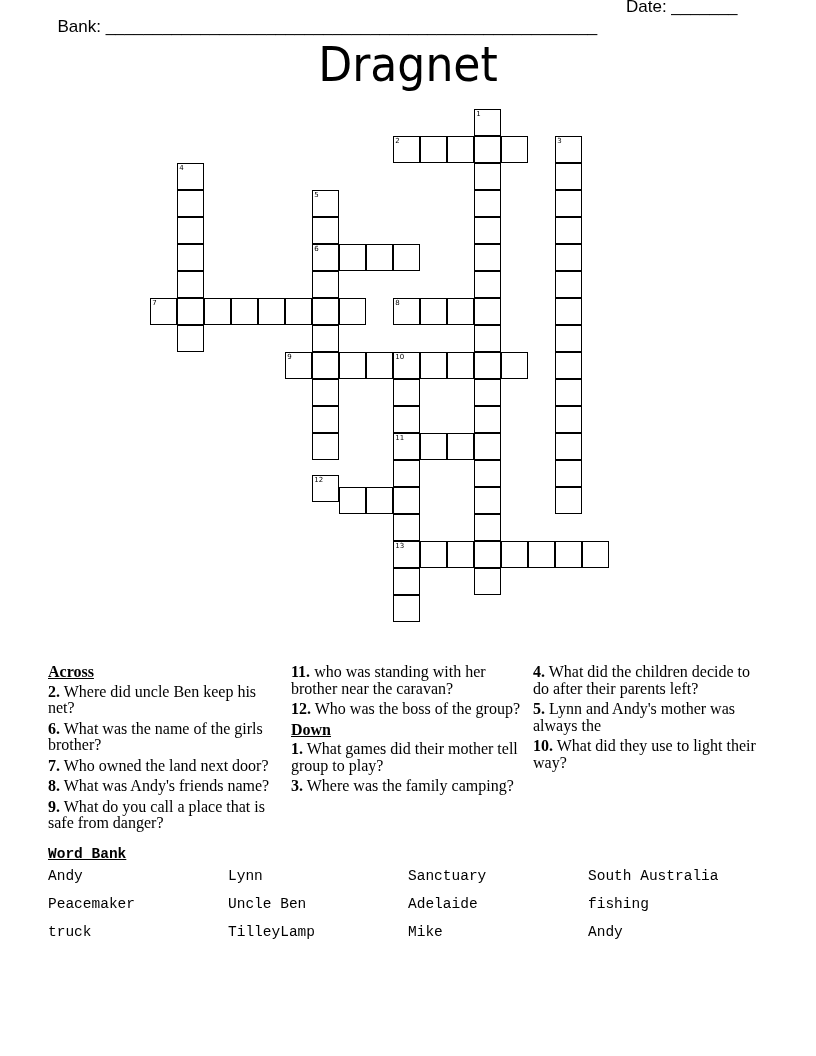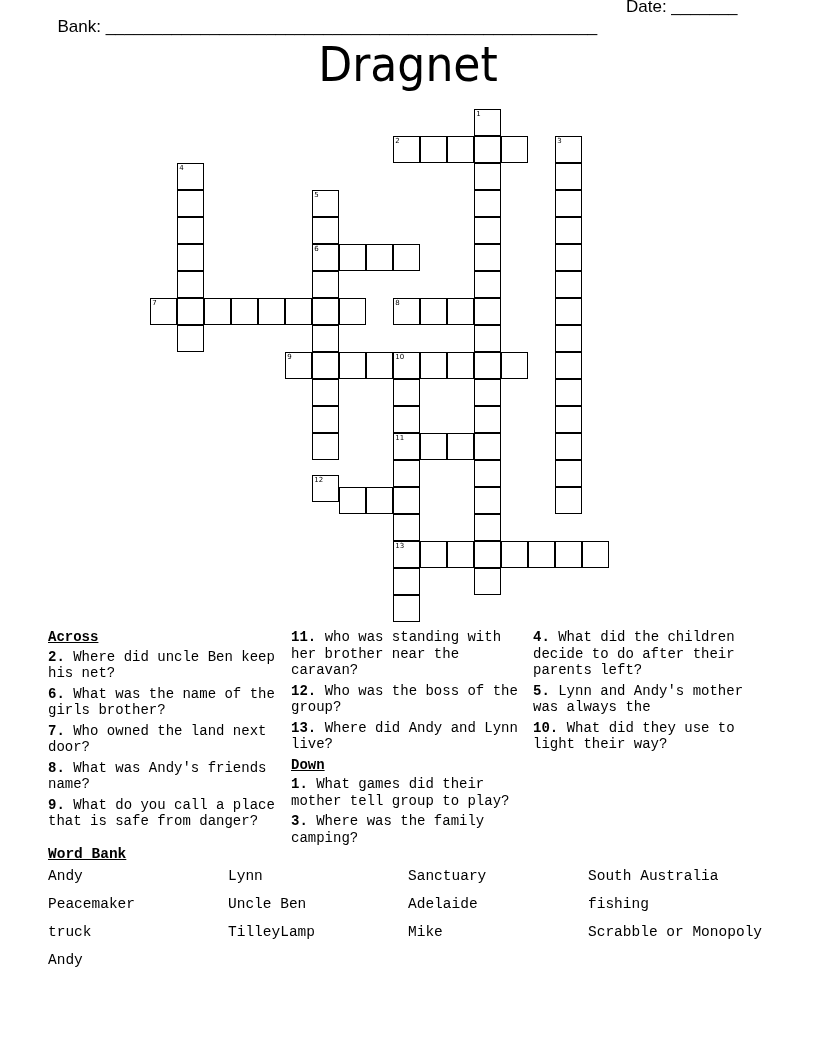--- a/index.html
+++ b/index.html
@@ -3,21 +3,21 @@
   <meta charset="utf-8">
   <style>
     html, body { margin: 0; padding: 0; background: #ffffff; }
     body { width: 816px; height: 1056px; position: relative; overflow: hidden; color: #000; }
     .header { position: absolute; top: -3px; left: 48px; font-family: "Liberation Sans", sans-serif; font-size: 17px; white-space: pre; }
     .header .date { position: absolute; left: 578px; top: 0; }
     .title { position: absolute; top: 34px; left: 0; width: 816px; text-align: center; font-family: "DejaVu Sans", sans-serif; font-size: 48px; line-height: 60px; transform: scaleX(0.92); }
     .grid { position: absolute; left: 0; top: 0; width: 816px; height: 640px; }
     .cell { position: absolute; width: 27px; height: 27px; box-sizing: border-box; border: 1.5px solid #000; background: #fff; margin-left: -0.75px; margin-top: -0.75px; }
     .cell .num { position: absolute; top: 0px; left: 1px; font-family: "DejaVu Sans", sans-serif; font-size: 7px; line-height: 9px; color: #000; }
-    .clues { position: absolute; top: 629px; font-family: Liberation Mono, monospace; font-size: 14px; line-height: 16.5px; }
+    .clues { position: absolute; top: 664px; font-family: Liberation Serif, serif; font-size: 16px; line-height: 16.5px; }
     .clues .heading { text-decoration: underline; font-weight: bold; margin-bottom: 3px; }
     .clues .clue { margin-bottom: 4px; }
     .clues .clue b { font-weight: bold; }
     .col1 { left: 48px; width: 232px; }
     .col2 { left: 291px; width: 232px; }
     .col3 { left: 533px; width: 235px; }
     .wordbank { position: absolute; top: 845px; left: 48px; font-family: Liberation Mono, monospace; font-size: 14.5px; }
     .wordbank .heading { font-weight: bold; text-decoration: underline; line-height: 18px; margin-bottom: 4px; }
     .wb-grid { display: grid; grid-template-columns: 180px 180px 180px 200px; row-gap: 10px; }
     .wb-grid span { line-height: 18px; }
@@ -158,21 +158,20 @@
   <div class="clue"><b>2.</b> <span>Where did uncle Ben keep his net?</span></div>
   <div class="clue"><b>6.</b> <span>What was the name of the girls brother?</span></div>
   <div class="clue"><b>7.</b> <span>Who owned the land next door?</span></div>
   <div class="clue"><b>8.</b> <span>What was Andy's friends name?</span></div>
   <div class="clue"><b>9.</b> <span>What do you call a place that is safe from danger?</span></div>
 </div>
 
 <div class="clues col2">
   <div class="clue"><b>11.</b> <span>who was standing with her brother near the caravan?</span></div>
   <div class="clue"><b>12.</b> <span>Who was the boss of the group?</span></div>
-  <div class="clue"><b>13.</b> <span>Where did Andy and Lynn live?</span></div>
   <div class="heading">Down</div>
   <div class="clue"><b>1.</b> <span>What games did their mother tell group to play?</span></div>
   <div class="clue"><b>3.</b> <span>Where was the family camping?</span></div>
 </div>
 
 <div class="clues col3">
   <div class="clue"><b>4.</b> <span>What did the children decide to do after their parents left?</span></div>
   <div class="clue"><b>5.</b> <span>Lynn and Andy's mother was always the</span></div>
   <div class="clue"><b>10.</b> <span>What did they use to light their way?</span></div>
 </div>
@@ -184,16 +183,15 @@
     <span>Lynn</span>
     <span>Sanctuary</span>
     <span>South Australia</span>
     <span>Peacemaker</span>
     <span>Uncle Ben</span>
     <span>Adelaide</span>
     <span>fishing</span>
     <span>truck</span>
     <span>TilleyLamp</span>
     <span>Mike</span>
-    <span>Scrabble or Monopoly</span>
     <span>Andy</span>
   </div>
 </div>
 
 </body></html>

